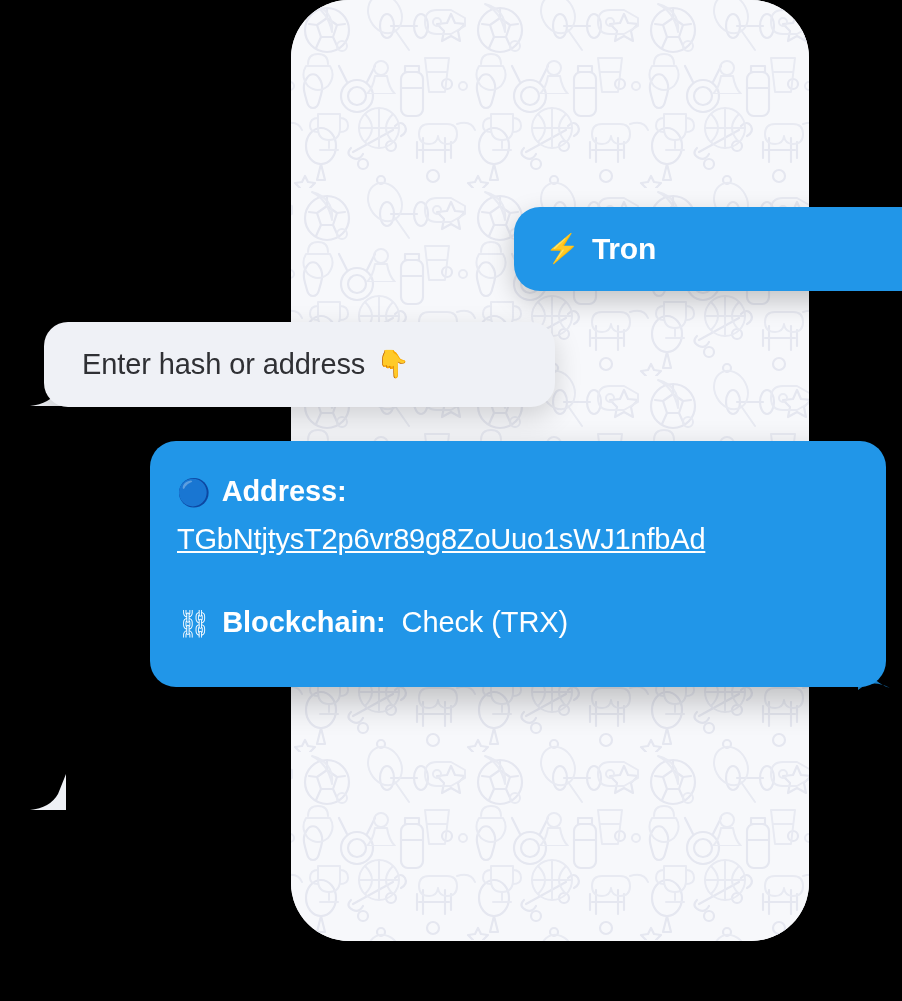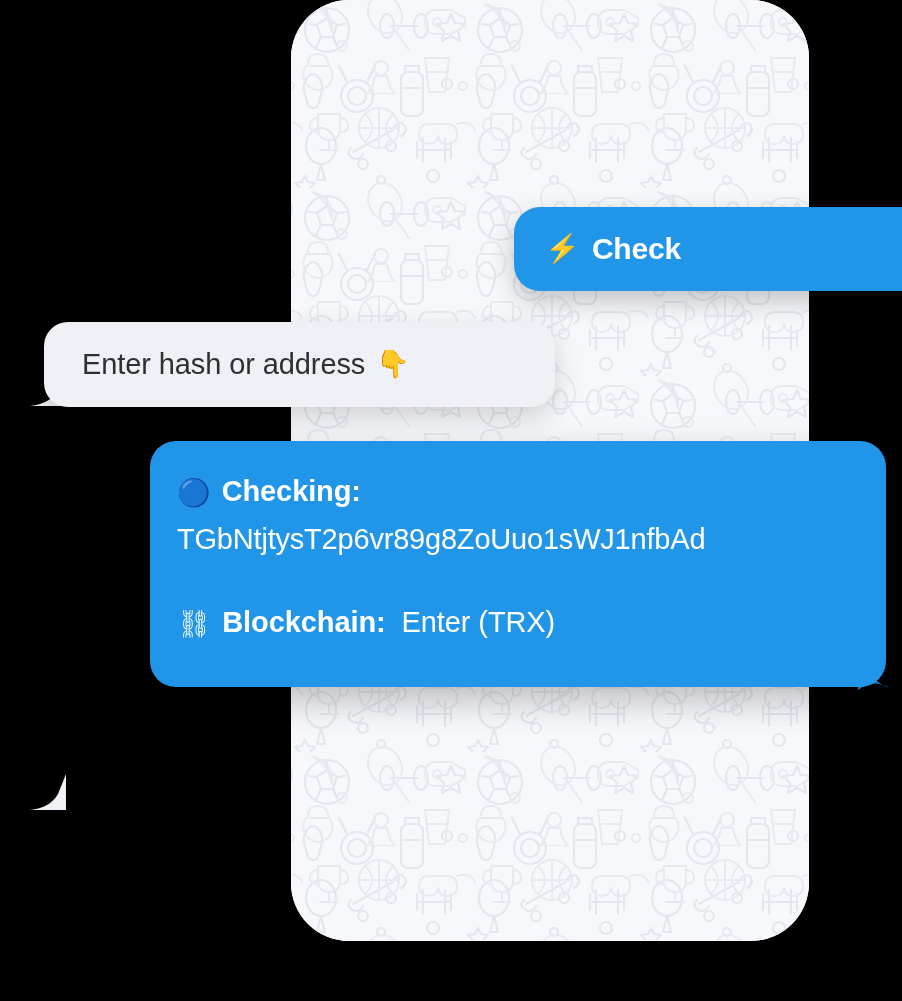--- a/index.html
+++ b/index.html
@@ -138,20 +138,21 @@
     position: relative;
     top: 1px;
   }
   #info-addr-value {
     font-size: 29px;
     font-weight: 400;
     letter-spacing: -0.2px;
     margin-top: 15px;
     white-space: nowrap;
     color: #ffffff;
+    text-decoration: underline;
   }
   #info-chain-row {
     margin-top: 50px;
   }
   #info-chain-label {
     font-size: 29px;
     font-weight: 700;
     letter-spacing: -0.1px;
     margin-right: 16px;
   }
@@ -270,47 +271,47 @@
         </defs>
         <rect x="0" y="0" width="518" height="941" fill="#f7f8fb"></rect>
         <rect x="0" y="0" width="518" height="941" fill="url(#doodles)"></rect>
         <rect x="0" y="0" width="518" height="941" fill="url(#doodles2)"></rect>
       </svg>
     </div>
   </div>
 
   <div class="bubble bubble-out" id="bubble-check">
     <span class="emoji">⚡</span>
-    <span class="btxt">Check</span>
+    <span class="btxt">Tron</span>
   </div>
 
   <svg class="tail-svg" width="40" height="40" viewBox="0 0 40 40" style="left:28px; top:368px;">
     <path d="M38 2 L38 38 L2 38 Q22 36 30 22 Z" fill="#eff1f6"></path>
   </svg>
   <div class="bubble bubble-in" id="bubble-enter">
     <span class="btxt">Enter hash or address</span>
     <span class="emoji">👇</span>
   </div>
 
   <svg class="tail-svg" width="42" height="44" viewBox="0 0 42 44" style="left:856px; top:648px;">
     <path d="M2 0 L2 42 Q16 30 34 40 Q12 34 2 0 Z" fill="#2196e8"></path>
   </svg>
   <div class="bubble bubble-out" id="bubble-info">
 
     <div class="info-line">
       <span class="info-emoji">🔵</span>
-      <span id="info-addr-label">Checking:</span>
+      <span id="info-addr-label">Address:</span>
     </div>
 
     <div id="info-addr-value">TGbNtjtysT2p6vr89g8ZoUuo1sWJ1nfbAd</div>
 
     <div class="info-line" id="info-chain-row">
       <span class="info-emoji">⛓</span>
       <span id="info-chain-label">Blockchain:</span>
-      <span id="info-chain-value">Enter (TRX)</span>
+      <span id="info-chain-value">Check (TRX)</span>
     </div>
   </div>
 
   <svg class="tail-svg" width="40" height="40" viewBox="0 0 40 40" style="left:28px; top:772px;">
     <path d="M38 2 L38 38 L2 38 Q22 36 30 22 Z" fill="#eff1f6"></path>
   </svg>
 
 </div>
 
 </body></html>

